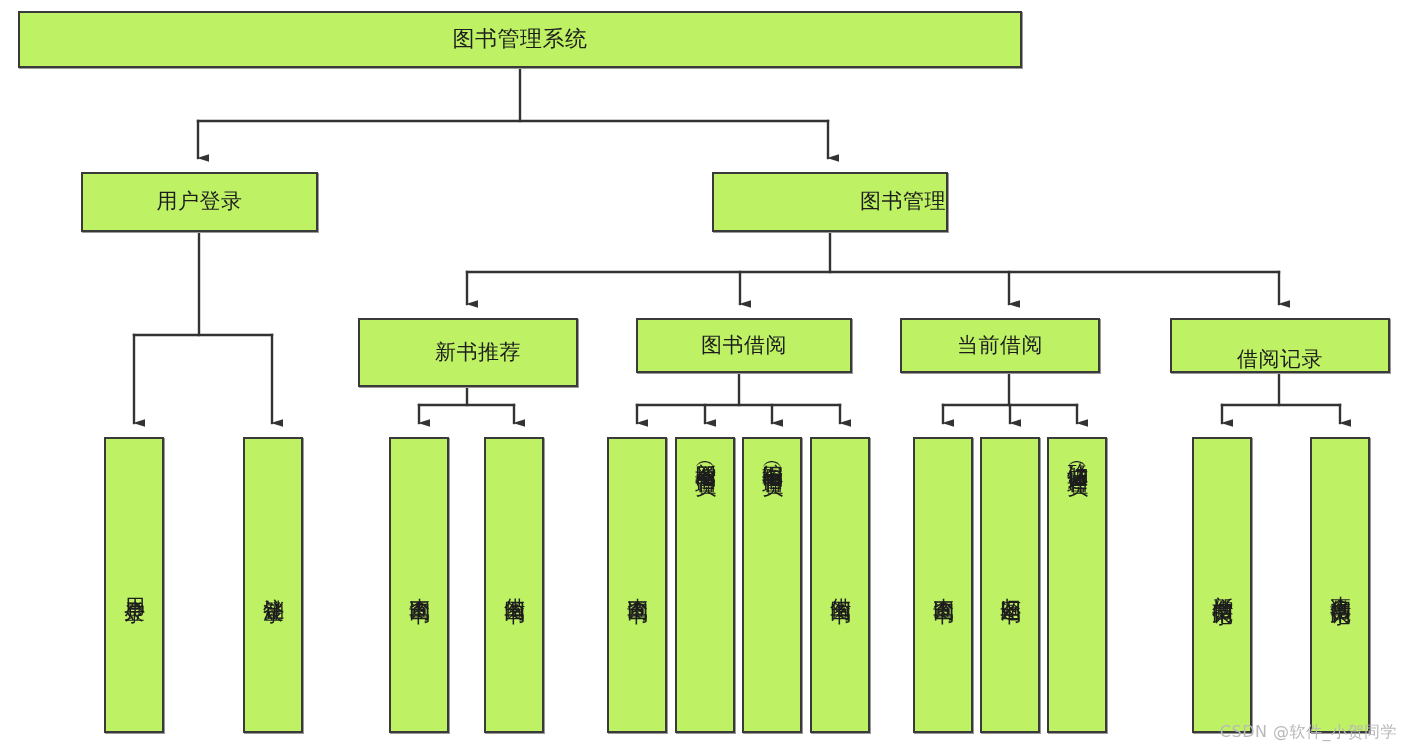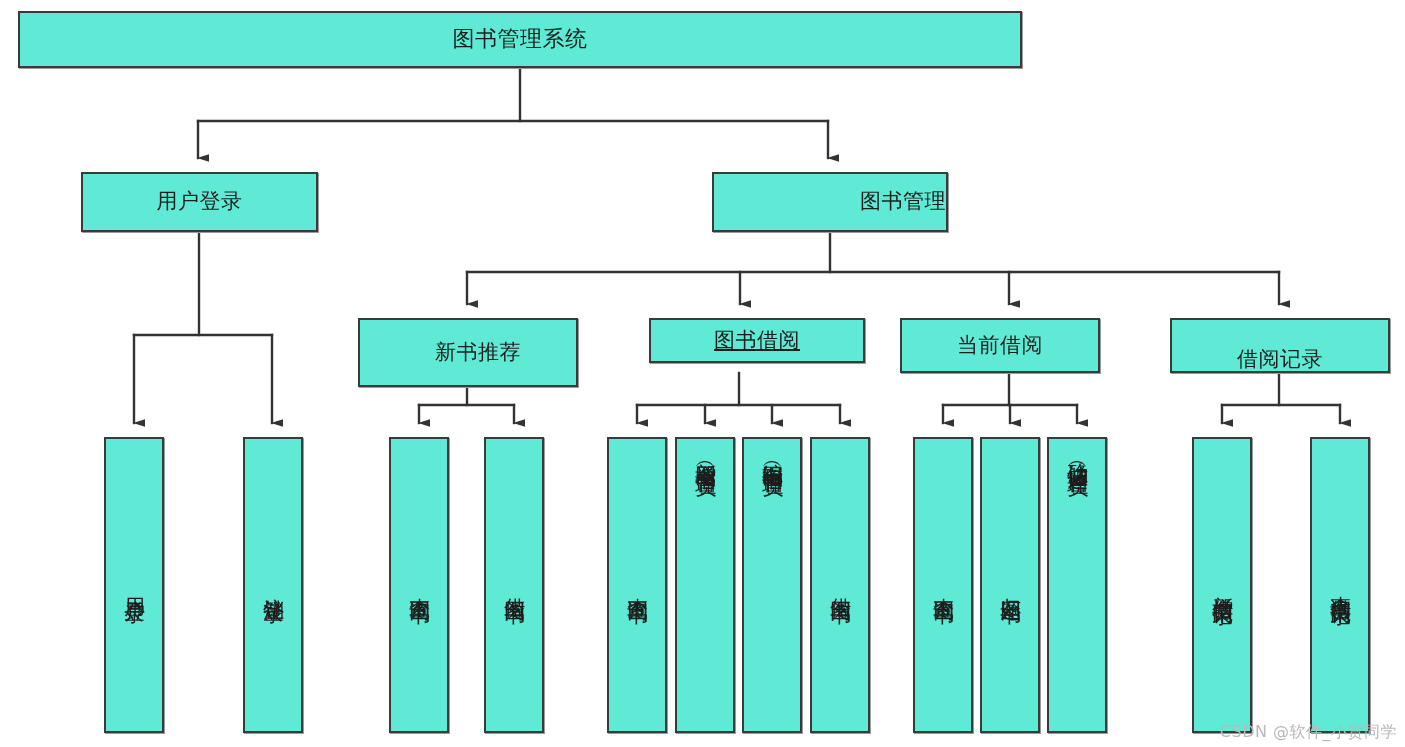--- a/index.html
+++ b/index.html
@@ -12,21 +12,21 @@
   }
   #stage{position:relative;width:1405px;height:747px;}
 
   
   #wires{position:absolute;left:0;top:0;width:1405px;height:747px;}
 
   
   .node{
     position:absolute;
     box-sizing:border-box;
-    background:#5eead4;
+    background:#bef264;
     border:2px solid #3a3a3a;
     box-shadow:1px 1px 0 0 #9a9a9a;
     display:flex;
     align-items:center;
     justify-content:center;
     color:#1d1d1d;
   }
   .node .lbl{
     display:block;
     white-space:pre;
@@ -128,21 +128,21 @@
   <div class="node h-node" style="left:81px;top:172px;width:237px;height:60px;">
     <span class="lbl">用户登录</span>
   </div>
   <div class="node h-node" style="left:712px;top:172px;width:236px;height:60px;justify-content:flex-end;">
     <span class="lbl">图书管理</span>
   </div>
 
   <div class="node h-node" style="left:358px;top:318px;width:220px;height:69px;padding-left:20px;">
     <span class="lbl">新书推荐</span>
   </div>
-  <div class="node h-node" style="left:649px;top:318px;width:216px;height:45px;text-decoration:underline;">
+  <div class="node h-node" style="left:636px;top:318px;width:216px;height:55px;">
     <span class="lbl">图书借阅</span>
   </div>
   <div class="node h-node" style="left:900px;top:318px;width:200px;height:55px;">
     <span class="lbl">当前借阅</span>
   </div>
   <div class="node h-node" style="left:1170px;top:318px;width:220px;height:55px;align-items:flex-end;">
     <span class="lbl">借阅记录</span>
   </div>
 
   <div class="node v-node mid" style="left:104px;top:437px;width:60px;height:296px;">

